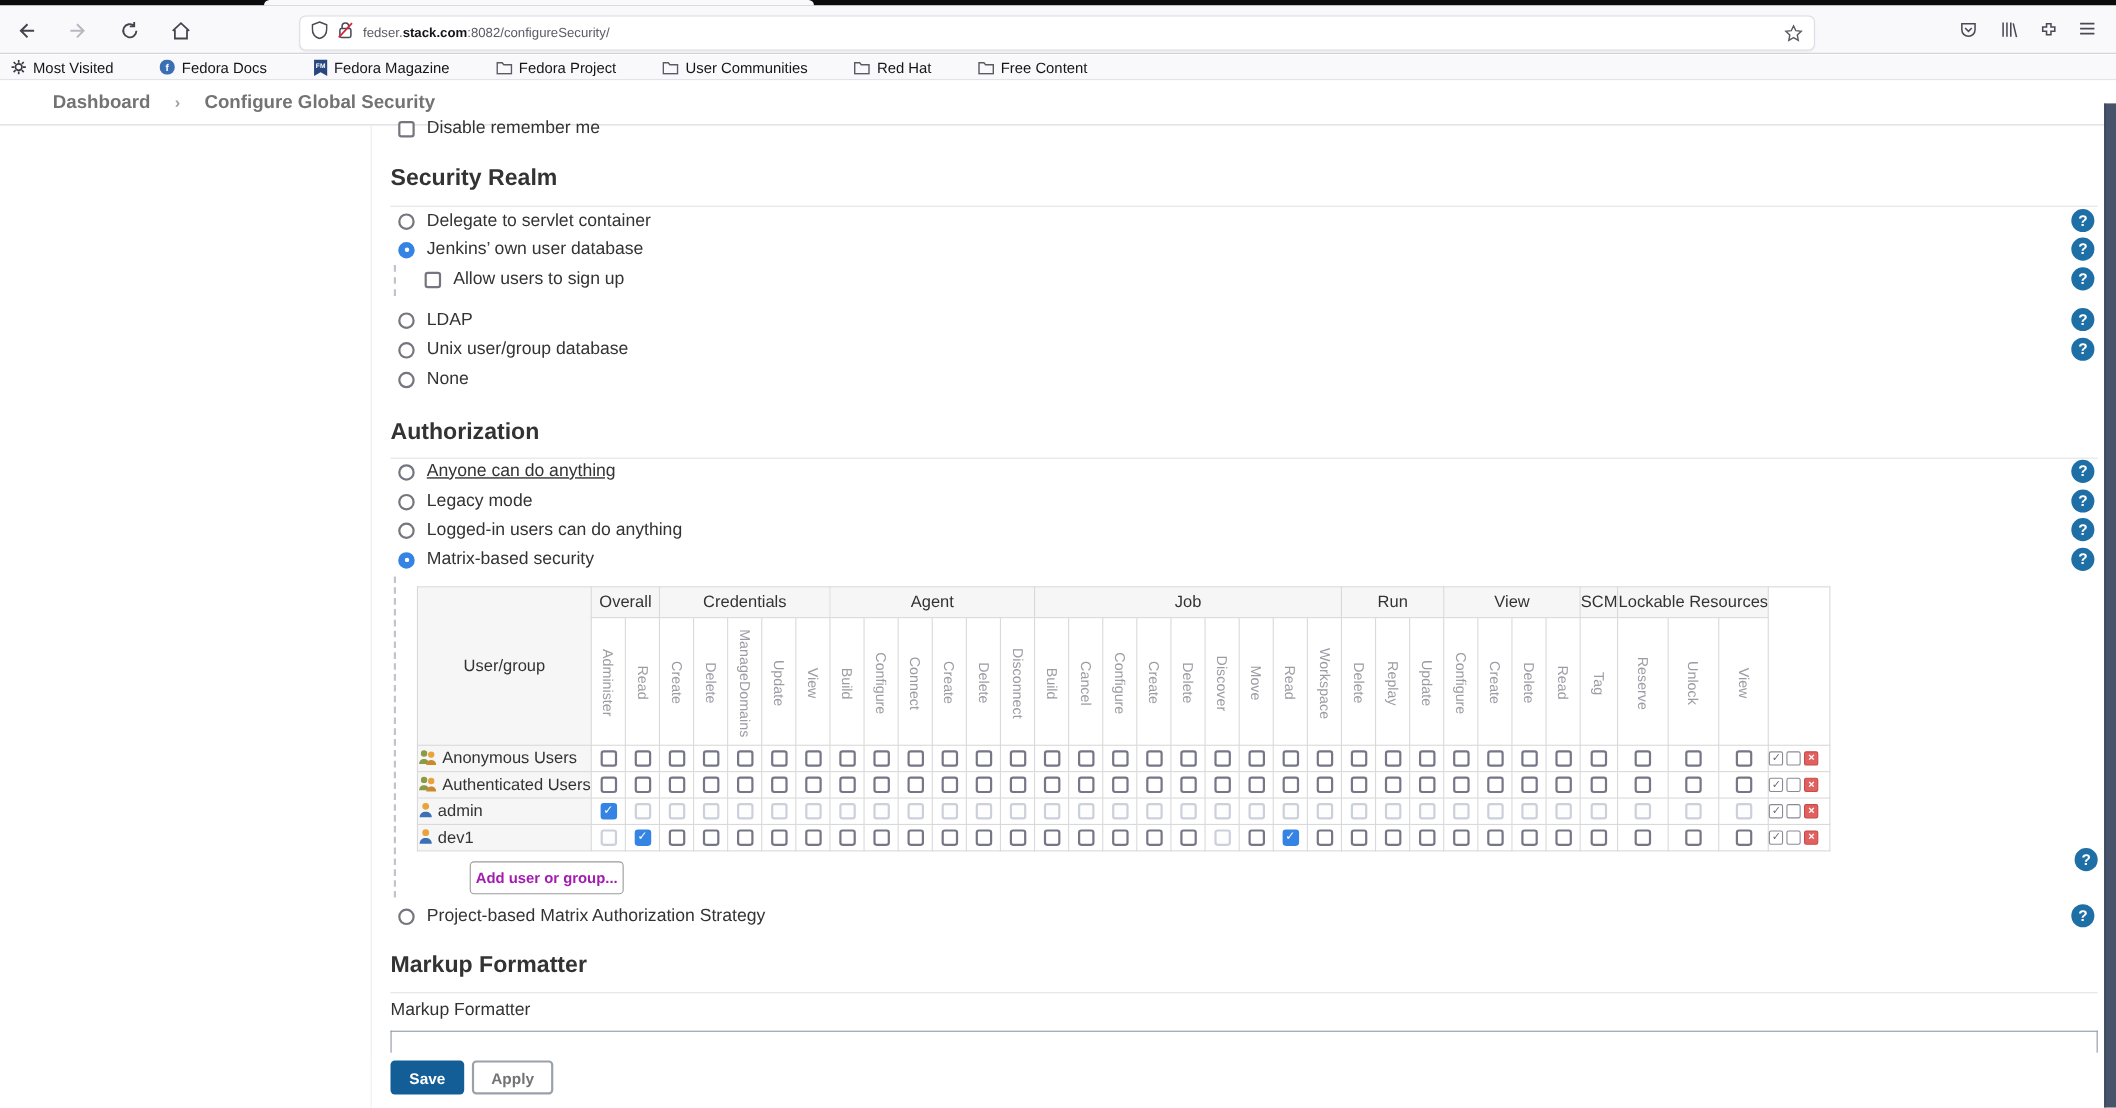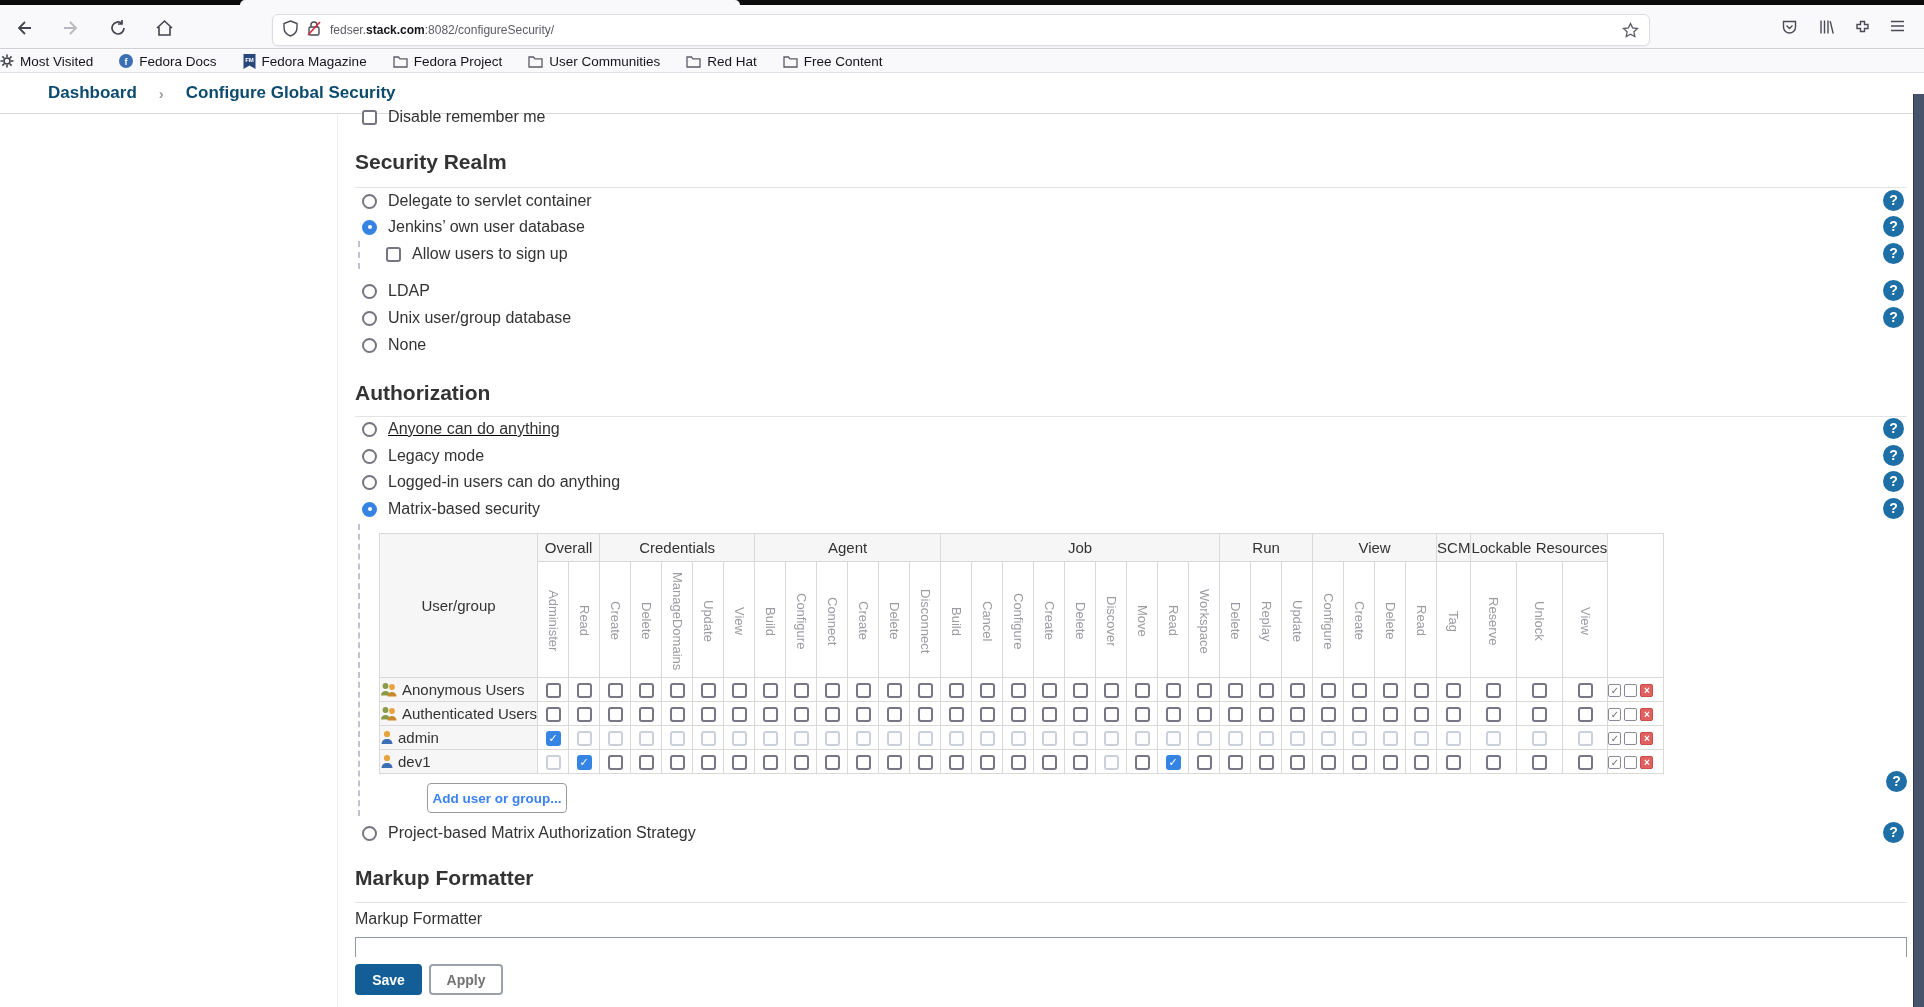--- a/index.html
+++ b/index.html
@@ -11,25 +11,25 @@
   .tabstrip{position:absolute; left:0; top:0; width:1924px; height:5px; background:#0c0c0d;}
   .tabstrip .activetab{position:absolute; left:240px; top:0; width:500px; height:5px; background:#f9f9fb; border-radius:6px 6px 0 0;}
   .toolbar{position:absolute; left:0; top:5px; width:1924px; height:44px; background:#f9f9fb; border-bottom:1px solid #cfcfd8;}
   .navbtn{position:absolute; top:12px; width:22px; height:22px; display:flex; align-items:center; justify-content:center;}
   .urlbar{position:absolute; left:272px; top:9px; width:1378px; height:32px; background:#ffffff; border:1px solid #dcdce4; border-radius:6px; display:flex; align-items:center; padding:0 10px; box-shadow:0 1px 2px rgba(0,0,0,.05);}
   .urltext{font-size:12px; color:#5b5b66; margin-left:8px; white-space:nowrap;}
   .urltext b{color:#15141a; font-weight:bold;}
   .urlstar{position:absolute; right:10px; top:7px;}
   .chromeicon{position:absolute; top:14px;}
 
-  .bookmarks{position:absolute; left:0; top:50px; width:1924px; height:23px; background:#f9f9fb; border-bottom:1px solid #dddde4; display:flex; align-items:center; gap:26px;}
+  .bookmarks{position:absolute; left:0; top:50px; width:1924px; height:23px; background:#f9f9fb; border-bottom:1px solid #dddde4; display:flex; align-items:center; padding-left:10px; gap:42px;}
   .bm{display:flex; align-items:center; gap:6px; font-size:13.5px; color:#15141a; white-space:nowrap;}
 
   .breadcrumbbar{position:absolute; left:0; top:73px; width:1924px; height:41px; background:#fff; border-bottom:1px solid #d8d8dd; display:flex; align-items:center; padding-left:48px;}
-  .crumb{font-size:17px; font-weight:bold; color:#0c4a6e;}
+  .crumb{font-size:17px; font-weight:bold; color:#737373;}
   .crumbsep{color:#9aa0a6; font-size:15px; margin:0 22px; font-weight:bold;}
 
   
   .paneldivider{position:absolute; left:337px; top:114px; width:1px; height:893px; background:#ececf0;}
   .scrollbar{position:absolute; right:0; top:94px; width:11px; height:913px; background:var(--scroll); border-left:1px solid #2f3a4d;}
 
   .h2{position:absolute; left:355px; font-size:21px; font-weight:bold; color:#333;}
   .hr{position:absolute; left:355px; width:1552px; height:1px; background:#e3e3e6;}
   .lbl{font-size:16px; color:#333;}
 
@@ -58,21 +58,21 @@
   td.cb{height:24px; text-align:center; vertical-align:middle; background:#fff;}
   .box{display:inline-block; width:15px; height:15px; border:2px solid #767687; border-radius:3px; background:#fff; font-size:11px; line-height:11px; color:#fff; text-align:center; vertical-align:middle;}
   .box.on{background:var(--accent); border-color:var(--accent);}
   .box.dis{border-color:#ccd0da; background:#fdfdfe;}
   td.acts, th.actth{border:none; background:transparent; white-space:nowrap; padding-left:5px;}
   .ai{display:inline-block; width:13px; height:13px; border-radius:2px; font-size:10px; line-height:12px; text-align:center; margin-right:3px; vertical-align:middle;}
   .a1{border:1px solid #8a8a95; color:#6a6a75; background:#fff;}
   .a2{border:1px solid #8a8a95; background:#fff;}
   .a3{border:1px solid #c74b49; background:#e0615f; color:#fff; font-weight:bold;}
 
-  .btn-add{position:absolute; left:427px; top:783px; width:140px; height:30px; background:#fff; border:1px solid #9b9b9b; border-radius:4px; font-family:inherit; font-size:13.5px; font-weight:bold; color:#3b82f6;}
+  .btn-add{position:absolute; left:427px; top:783px; width:140px; height:30px; background:#fff; border:1px solid #9b9b9b; border-radius:4px; font-family:inherit; font-size:13.5px; font-weight:bold; color:#a21caf;}
 
   .selectbox{position:absolute; left:355px; top:937px; width:1552px; height:22px; background:#fff; border:1px solid #9099a3; border-bottom:none;}
   .footer{position:absolute; left:338px; top:957px; width:1574px; height:50px; background:#fff;}
   .btn-save{position:absolute; left:17px; top:7px; width:67px; height:31px; background:var(--save); color:#fff; border:none; border-radius:4px; font-family:inherit; font-size:14px; font-weight:bold;}
   .btn-apply{position:absolute; left:91px; top:7px; width:74px; height:31px; background:#fff; color:#737373; border:2px solid #9aa1a9; border-radius:4px; font-family:inherit; font-size:14px; font-weight:bold;}
 </style>
 </head>
 <body>
 
 <div id="screen">

